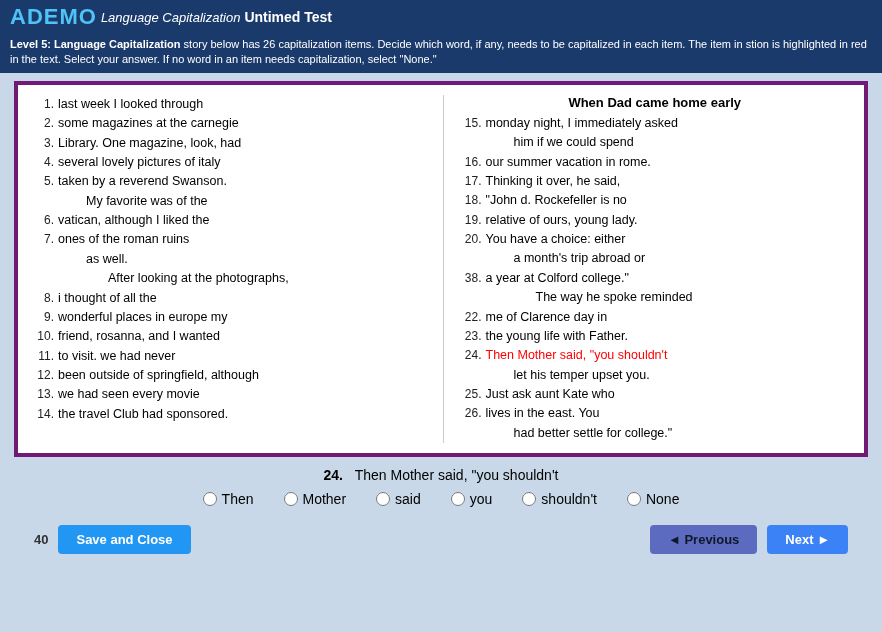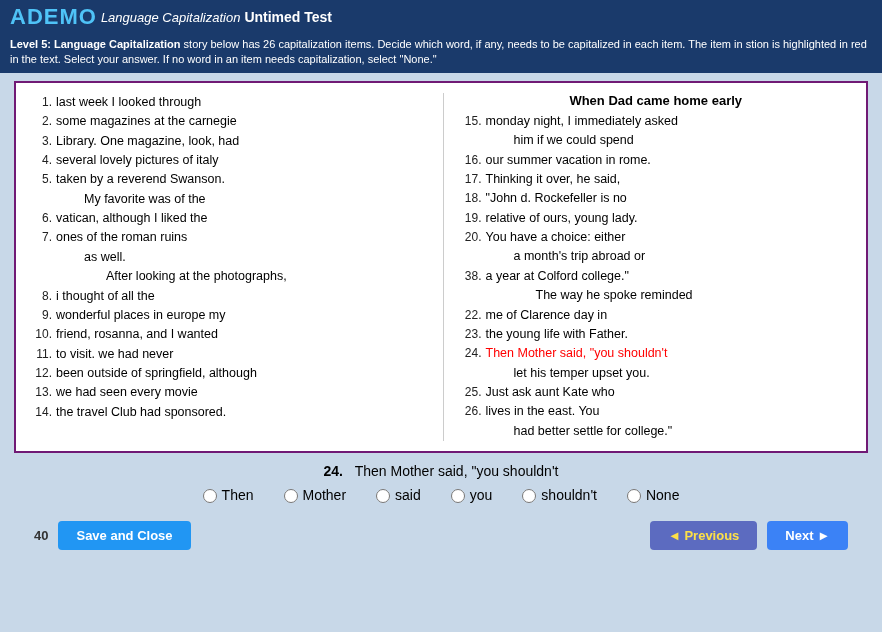--- a/index.html
+++ b/index.html
@@ -43,21 +43,21 @@
       line-height: 1.4;
     }
     .instruction-bar .level {
       font-weight: bold;
     }
     .main-content {
       padding: 8px 14px;
     }
     .passage-box {
       background: white;
-      border: 2px solid #701a75;
+      border: 4px solid #701a75;
       padding: 10px 14px;
       font-size: 12.5px;
       display: flex;
       gap: 0;
       min-height: 340px;
     }
     .col-left {
       flex: 1;
       padding-right: 20px;
       border-right: 1px solid #ccc;
@@ -107,21 +107,21 @@
     }
     .answer-options {
       display: flex;
       justify-content: center;
       align-items: center;
       gap: 30px;
       margin: 6px 0 10px 0;
     }
     .answer-option {
       display: flex;
-      align-items: flex-end;
+      align-items: center;
       gap: 5px;
       font-size: 14px;
       cursor: pointer;
     }
     .answer-option input[type="radio"] {
       width: 14px;
       height: 14px;
       cursor: pointer;
     }
     .footer-bar {
@@ -147,21 +147,21 @@
       font-size: 13px;
       font-weight: bold;
       cursor: pointer;
     }
     .btn-save {
       background: #2196f3;
       color: white;
     }
     .btn-prev {
       background: #5c6bc0;
-      color: #fde047;
+      color: #0f172a;
       display: flex;
       align-items: center;
       gap: 4px;
       text-align: right;
     }
     .btn-next {
       background: #3b82f6;
       color: white;
     }
     .footer-center {

